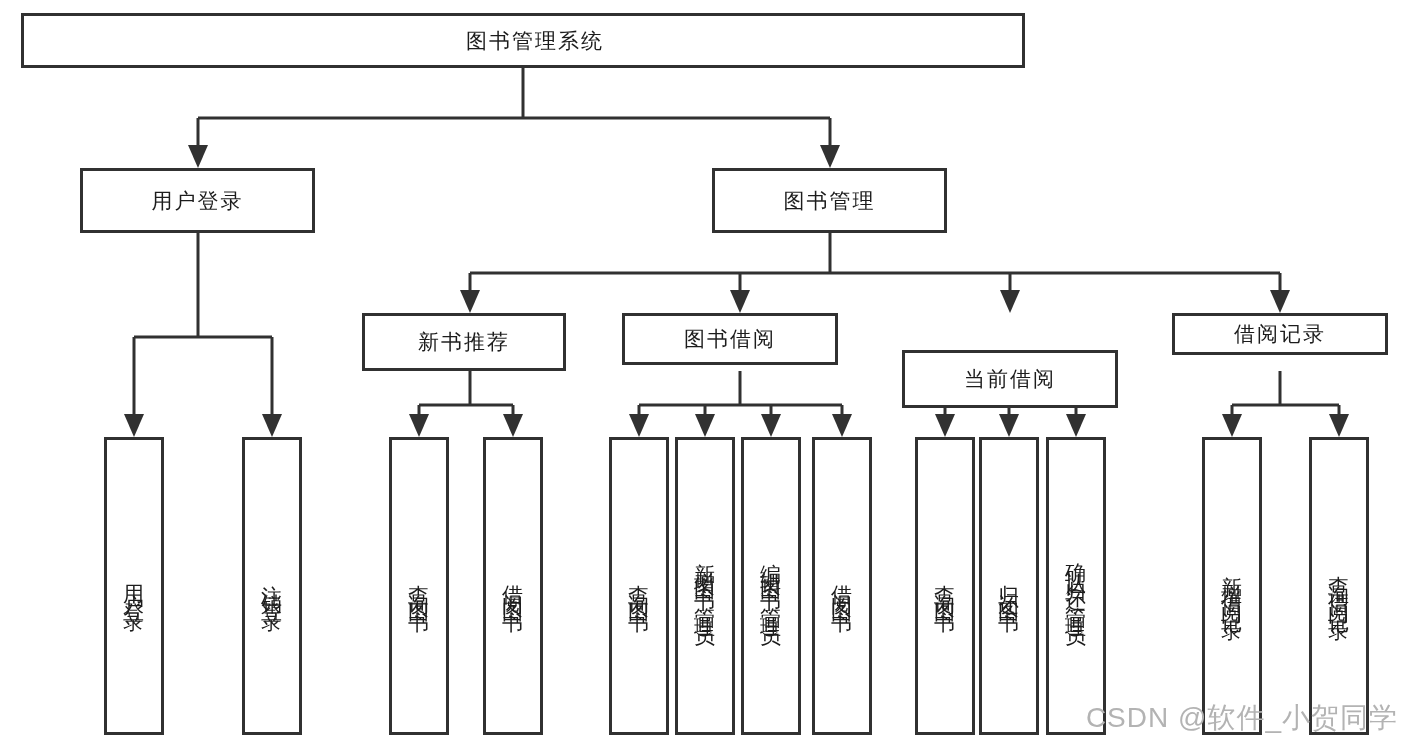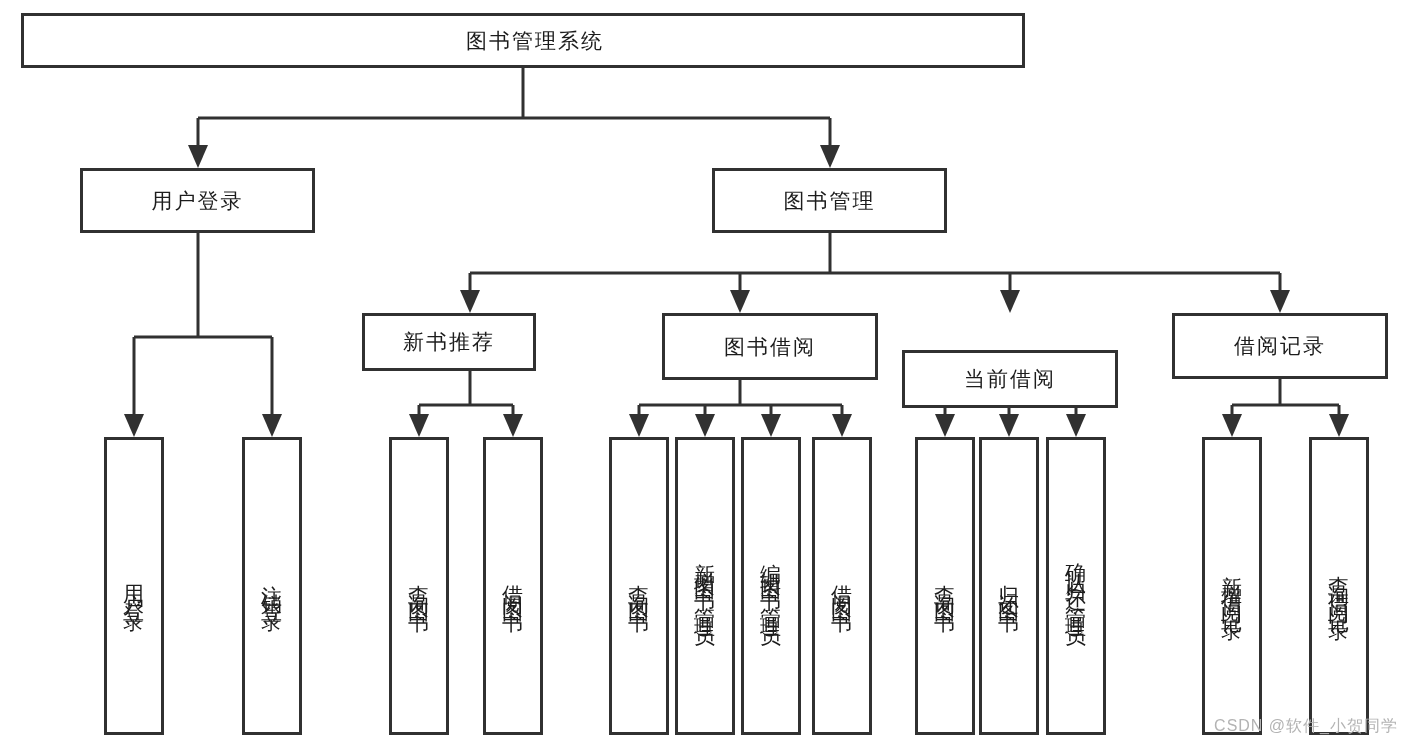--- a/index.html
+++ b/index.html
@@ -17,35 +17,35 @@
     z-index:1; white-space:nowrap;
   }
   .vbox span {
     writing-mode:vertical-rl; text-orientation:mixed;
     letter-spacing:9px; line-height:1;
   }
   
   .n-root  { left:21px;   top:13px;  width:1004px; height:55px;padding-left:24px; }
   .n-l2a   { left:80px;   top:168px; width:235px;  height:65px; }
   .n-l2b   { left:712px;  top:168px; width:235px;  height:65px;align-items:center; }
-  .n-l3a   { left:362px;  top:313px; width:174px;  height:58px; }
-  .n-l3b   { left:662px;  top:313px; width:216px;  height:67px; }
+  .n-l3a   { left:362px;  top:313px; width:204px;  height:58px; }
+  .n-l3b   { left:622px;  top:313px; width:216px;  height:52px; }
   .n-l3c   { left:902px;  top:313px; width:216px;  height:58px;margin-top:37px; }
-  .n-l3d   { left:1172px; top:313px; width:216px;  height:66px;text-align:center; }
+  .n-l3d   { left:1172px; top:313px; width:216px;  height:42px;text-align:center; }
   .leaf    { top:437px; width:60px; height:298px; }
   .lf1  { left:104px; }  .lf2  { left:242px; }
   .lf3  { left:389px; }  .lf4  { left:483px; }
   .lf5  { left:609px; }  .lf6  { left:675px; }
   .lf7  { left:741px; }  .lf8  { left:812px; }
   .lf9  { left:915px; }  .lf10 { left:979px; }
   .lf11 { left:1046px; } .lf12 { left:1202px; }
   .lf13 { left:1309px; }
   #watermark {
     position:absolute; right:7px; bottom:10px; z-index:2;
-    color:#b3b3b3; font-size:16px; letter-spacing:1px;
+    color:#b3b3b3; font-size:28px; letter-spacing:1px;
   }
 </style>
 </head>
 <body>
 
 <div id="stage">
 
   <svg id="wires" width="1405" height="747" viewBox="0 0 1405 747">
     <g stroke="#313131" stroke-width="3" fill="none">
 

